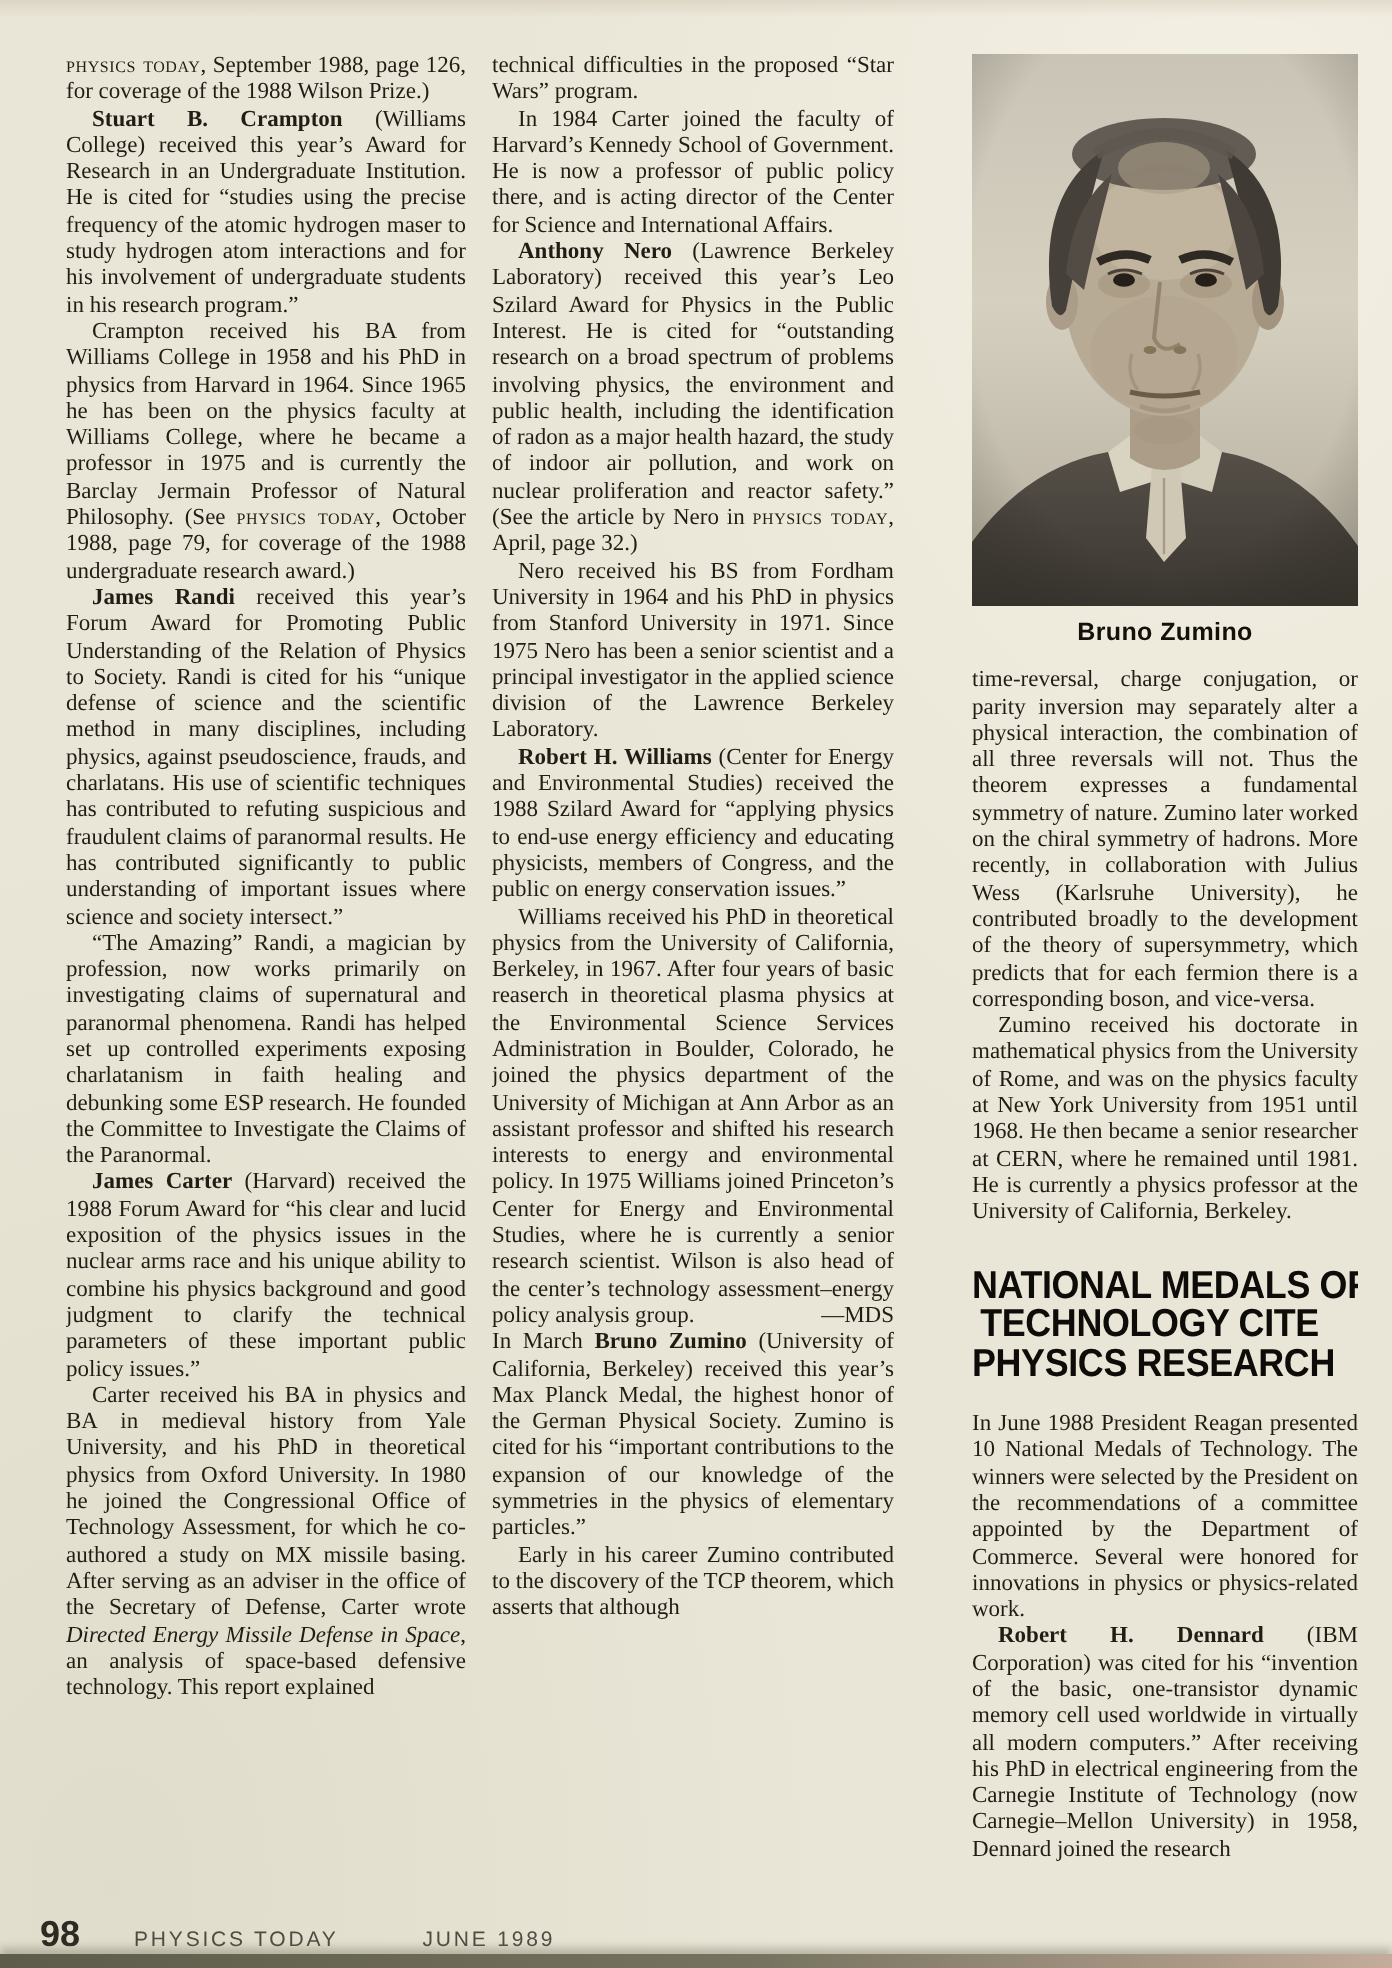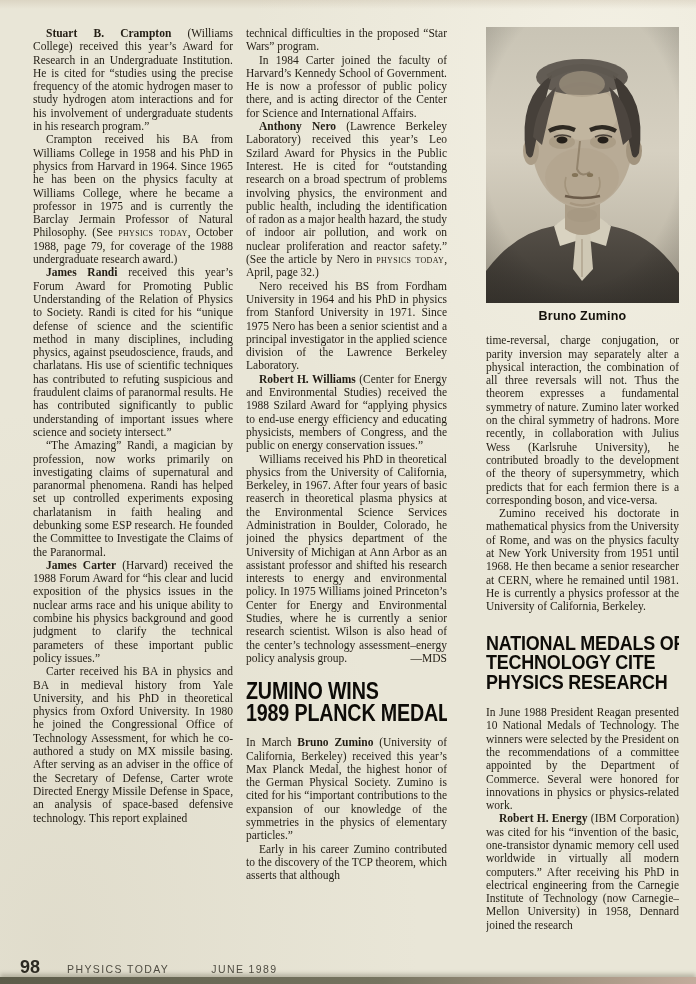--- a/index.html
+++ b/index.html
@@ -16,30 +16,30 @@
     position:absolute;top:27px;height:926px;overflow:hidden;
     font-size:11.5px;line-height:13.3px;text-align:justify;
   }
   #col1{left:33px;width:200px;}
   #col2{left:246px;width:201px;}
   #col3{left:486px;width:193px;}
   .col p{margin:0;}
   .col p.indent{text-indent:13px;}
   .sc{font-variant:small-caps;letter-spacing:.3px;}
   .b{font-weight:bold;}
-  .i{}
+  .i{font-style:italic;}
   .sig{float:right;}
   .headline{
     font-family:"Liberation Sans",sans-serif;font-weight:700;color:#0e0c08;
     margin:0;text-align:left;
   }
   .hl-line{display:block;transform-origin:0 60%;white-space:nowrap;}
   .hl-zumino{font-size:24px;line-height:22px;margin:15px 0 12px;}
   .hl-zumino .hl-line{transform:scaleX(.82);letter-spacing:-.2px;}
-  .hl-medals{font-size:19.5px;line-height:19.5px;margin:20px 0 14px;}
+  .hl-medals{font-size:19.5px;line-height:19.5px;margin:20px 0 14px;text-align:center;}
   .hl-medals .hl-line{transform:scaleX(.92);letter-spacing:-.2px;}
   .photo-frame{width:193px;height:276px;display:block;}
   .photo-caption{
     font-family:"Liberation Sans",sans-serif;font-weight:700;font-size:12.5px;
     text-align:center;margin:7px 0 11px;color:#14110b;letter-spacing:.2px;
   }
   .footer{position:absolute;left:20px;top:957px;white-space:nowrap;}
   .page-num{font-family:"Liberation Sans",sans-serif;font-weight:700;font-size:18px;color:#2c2a22;}
   .mag{font-family:"Liberation Sans",sans-serif;font-size:10.5px;letter-spacing:1.4px;color:#4f4c42;margin-left:23px;}
   .issue{font-family:"Liberation Sans",sans-serif;font-size:10.5px;letter-spacing:1.4px;color:#4f4c42;margin-left:38px;}
@@ -49,41 +49,38 @@
     background:linear-gradient(to right,#5d5c4a 0%,#767460 55%,#a99886 85%,#c3ac9c 100%);
     box-shadow:0 -3px 4px rgba(95,92,72,.35);}
 </style>
 </head>
 <body>
 
 <div class="page">
   <div class="edge-top"></div>
 
   <div class="col" id="col1">
+      <p><span class="sc">physics today</span><span>, September 1988, page 126, for coverage of the 1988 Wilson Prize.)</span></p>
       <p class="indent"><span class="b">Stuart B. Crampton</span><span> (Williams College) received this year’s Award for Research in an Undergraduate Institution. He is cited for “studies using the precise frequency of the atomic hydrogen maser to study hydrogen atom interactions and for his involvement of undergraduate students in his research program.”</span></p>
       <p class="indent"><span>Crampton received his BA from Williams College in 1958 and his PhD in physics from Harvard in 1964. Since 1965 he has been on the physics faculty at Williams College, where he became a professor in 1975 and is currently the Barclay Jermain Professor of Natural Philosophy. (See </span><span class="sc">physics today</span><span>, October 1988, page 79, for coverage of the 1988 undergraduate research award.)</span></p>
       <p class="indent"><span class="b">James Randi</span><span> received this year’s Forum Award for Promoting Public Understanding of the Relation of Physics to Society. Randi is cited for his “unique defense of science and the scientific method in many disciplines, including physics, against pseudoscience, frauds, and charlatans. His use of scientific techniques has contributed to refuting suspicious and fraudulent claims of paranormal results. He has contributed significantly to public understanding of important issues where science and society intersect.”</span></p>
       <p class="indent"><span>“The Amazing” Randi, a magician by profession, now works primarily on investigating claims of supernatural and paranormal phenomena. Randi has helped set up controlled experiments exposing charlatanism in faith healing and debunking some ESP research. He founded the Committee to Investigate the Claims of the Paranormal.</span></p>
       <p class="indent"><span class="b">James Carter</span><span> (Harvard) received the 1988 Forum Award for “his clear and lucid exposition of the physics issues in the nuclear arms race and his unique ability to combine his physics background and good judgment to clarify the technical parameters of these important public policy issues.”</span></p>
       <p class="indent"><span>Carter received his BA in physics and BA in medieval history from Yale University, and his PhD in theoretical physics from Oxford University. In 1980 he joined the Congressional Office of Technology Assessment, for which he co-authored a study on MX missile basing. After serving as an adviser in the office of the Secretary of Defense, Carter wrote </span><span class="i">Directed Energy Missile Defense in Space</span><span>, an analysis of space-based defensive technology. This report explained</span></p>
     </div>
 
   <div class="col" id="col2">
     <div>
         <p><span>technical difficulties in the proposed “Star Wars” program.</span></p>
         <p class="indent"><span>In 1984 Carter joined the faculty of Harvard’s Kennedy School of Government. He is now a professor of public policy there, and is acting director of the Center for Science and International Affairs.</span></p>
         <p class="indent"><span class="b">Anthony Nero</span><span> (Lawrence Berkeley Laboratory) received this year’s Leo Szilard Award for Physics in the Public Interest. He is cited for “outstanding research on a broad spectrum of problems involving physics, the environment and public health, including the identification of radon as a major health hazard, the study of indoor air pollution, and work on nuclear proliferation and reactor safety.” (See the article by Nero in </span><span class="sc">physics today</span><span>, April, page 32.)</span></p>
         <p class="indent"><span>Nero received his BS from Fordham University in 1964 and his PhD in physics from Stanford University in 1971. Since 1975 Nero has been a senior scientist and a principal investigator in the applied science division of the Lawrence Berkeley Laboratory.</span></p>
         <p class="indent"><span class="b">Robert H. Williams</span><span> (Center for Energy and Environmental Studies) received the 1988 Szilard Award for “applying physics to end-use energy efficiency and educating physicists, members of Congress, and the public on energy conservation issues.”</span></p>
         <p class="indent"><span>Williams received his PhD in theoretical physics from the University of California, Berkeley, in 1967. After four years of basic reaserch in theoretical plasma physics at the Environmental Science Services Administration in Boulder, Colorado, he joined the physics department of the University of Michigan at Ann Arbor as an assistant professor and shifted his research interests to energy and environmental policy. In 1975 Williams joined Princeton’s Center for Energy and Environmental Studies, where he is currently a senior research scientist. Wilson is also head of the center’s technology assessment–energy policy analysis group.</span><span class="sig">—MDS</span></p>
       </div>
-    <h2 class="headline hl-zumino">
-        <span class="hl-line">ZUMINO WINS</span>
-        <span class="hl-line">1989 PLANCK MEDAL</span>
-      </h2>
     <div>
         <p><span>In March </span><span class="b">Bruno Zumino</span><span> (University of California, Berkeley) received this year’s Max Planck Medal, the highest honor of the German Physical Society. Zumino is cited for his “important contributions to the expansion of our knowledge of the symmetries in the physics of elementary particles.”</span></p>
         <p class="indent"><span>Early in his career Zumino contributed to the discovery of the TCP theorem, which asserts that although</span></p>
       </div>
   </div>
 
   <div class="col" id="col3">
     <svg class="photo-frame" viewBox="0 0 193 276" aria-hidden="true">
       <defs>
         <linearGradient id="pbg" x1="0" y1="0" x2="0" y2="1">
@@ -158,21 +155,21 @@
         <p><span>time-reversal, charge conjugation, or parity inversion may separately alter a physical interaction, the combination of all three reversals will not. Thus the theorem expresses a fundamental symmetry of nature. Zumino later worked on the chiral symmetry of hadrons. More recently, in collaboration with Julius Wess (Karlsruhe University), he contributed broadly to the development of the theory of supersymmetry, which predicts that for each fermion there is a corresponding boson, and vice-versa.</span></p>
         <p class="indent"><span>Zumino received his doctorate in mathematical physics from the University of Rome, and was on the physics faculty at New York University from 1951 until 1968. He then became a senior researcher at CERN, where he remained until 1981. He is currently a physics professor at the University of California, Berkeley.</span></p>
       </div>
     <h2 class="headline hl-medals">
         <span class="hl-line">NATIONAL MEDALS OF</span>
         <span class="hl-line">TECHNOLOGY CITE</span>
         <span class="hl-line">PHYSICS RESEARCH</span>
       </h2>
     <div>
         <p><span>In June 1988 President Reagan presented 10 National Medals of Technology. The winners were selected by the President on the recommendations of a committee appointed by the Department of Commerce. Several were honored for innovations in physics or physics-related work.</span></p>
-        <p class="indent"><span class="b">Robert H. Energy</span><span> (IBM Corporation) was cited for his “invention of the basic, one-transistor dynamic memory cell used worldwide in virtually all modern computers.” After receiving his PhD in electrical engineering from the Carnegie Institute of Technology (now Carnegie–Mellon University) in 1958, Dennard joined the research</span></p>
+        <p class="indent"><span class="b">Robert H. Dennard</span><span> (IBM Corporation) was cited for his “invention of the basic, one-transistor dynamic memory cell used worldwide in virtually all modern computers.” After receiving his PhD in electrical engineering from the Carnegie Institute of Technology (now Carnegie–Mellon University) in 1958, Dennard joined the research</span></p>
       </div>
   </div>
 
   <div class="footer">
     <span class="page-num">98</span>
     <span class="mag">PHYSICS TODAY</span>
     <span class="issue">JUNE 1989</span>
   </div>
 
   <div class="edge-bottom"></div>

